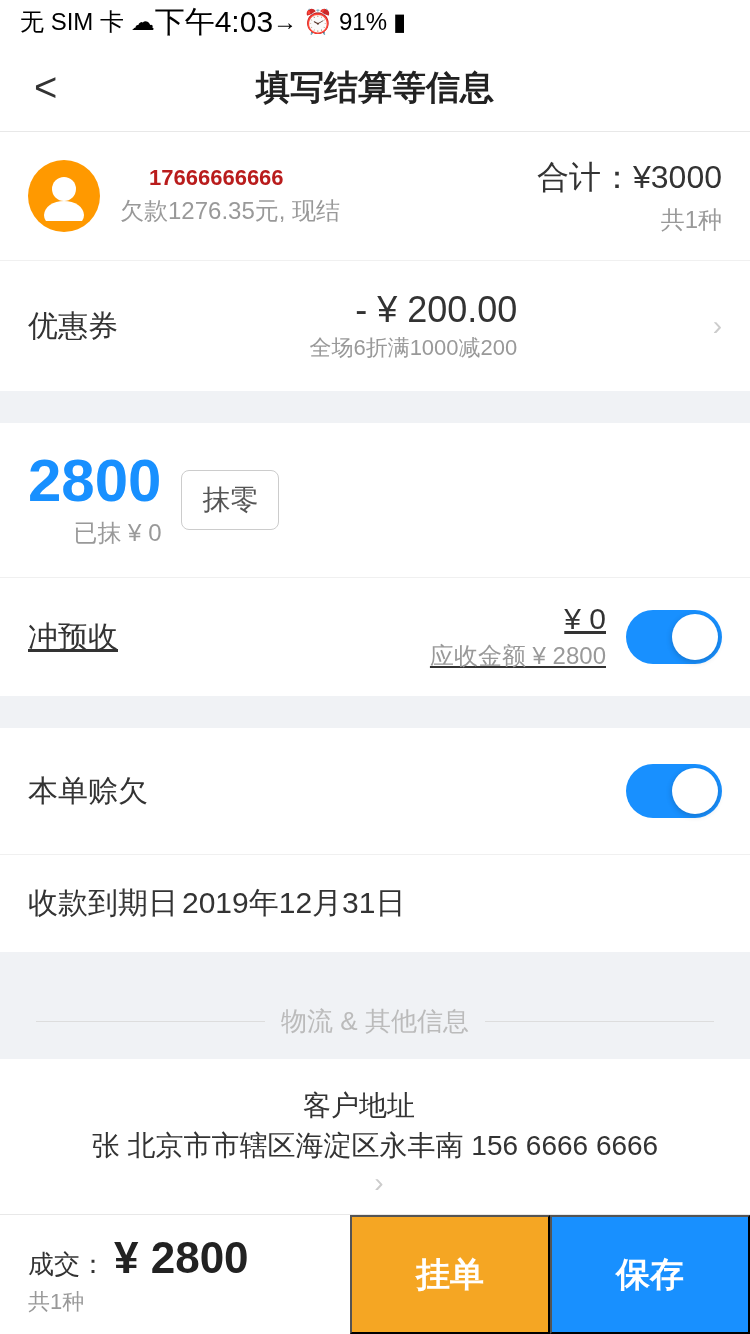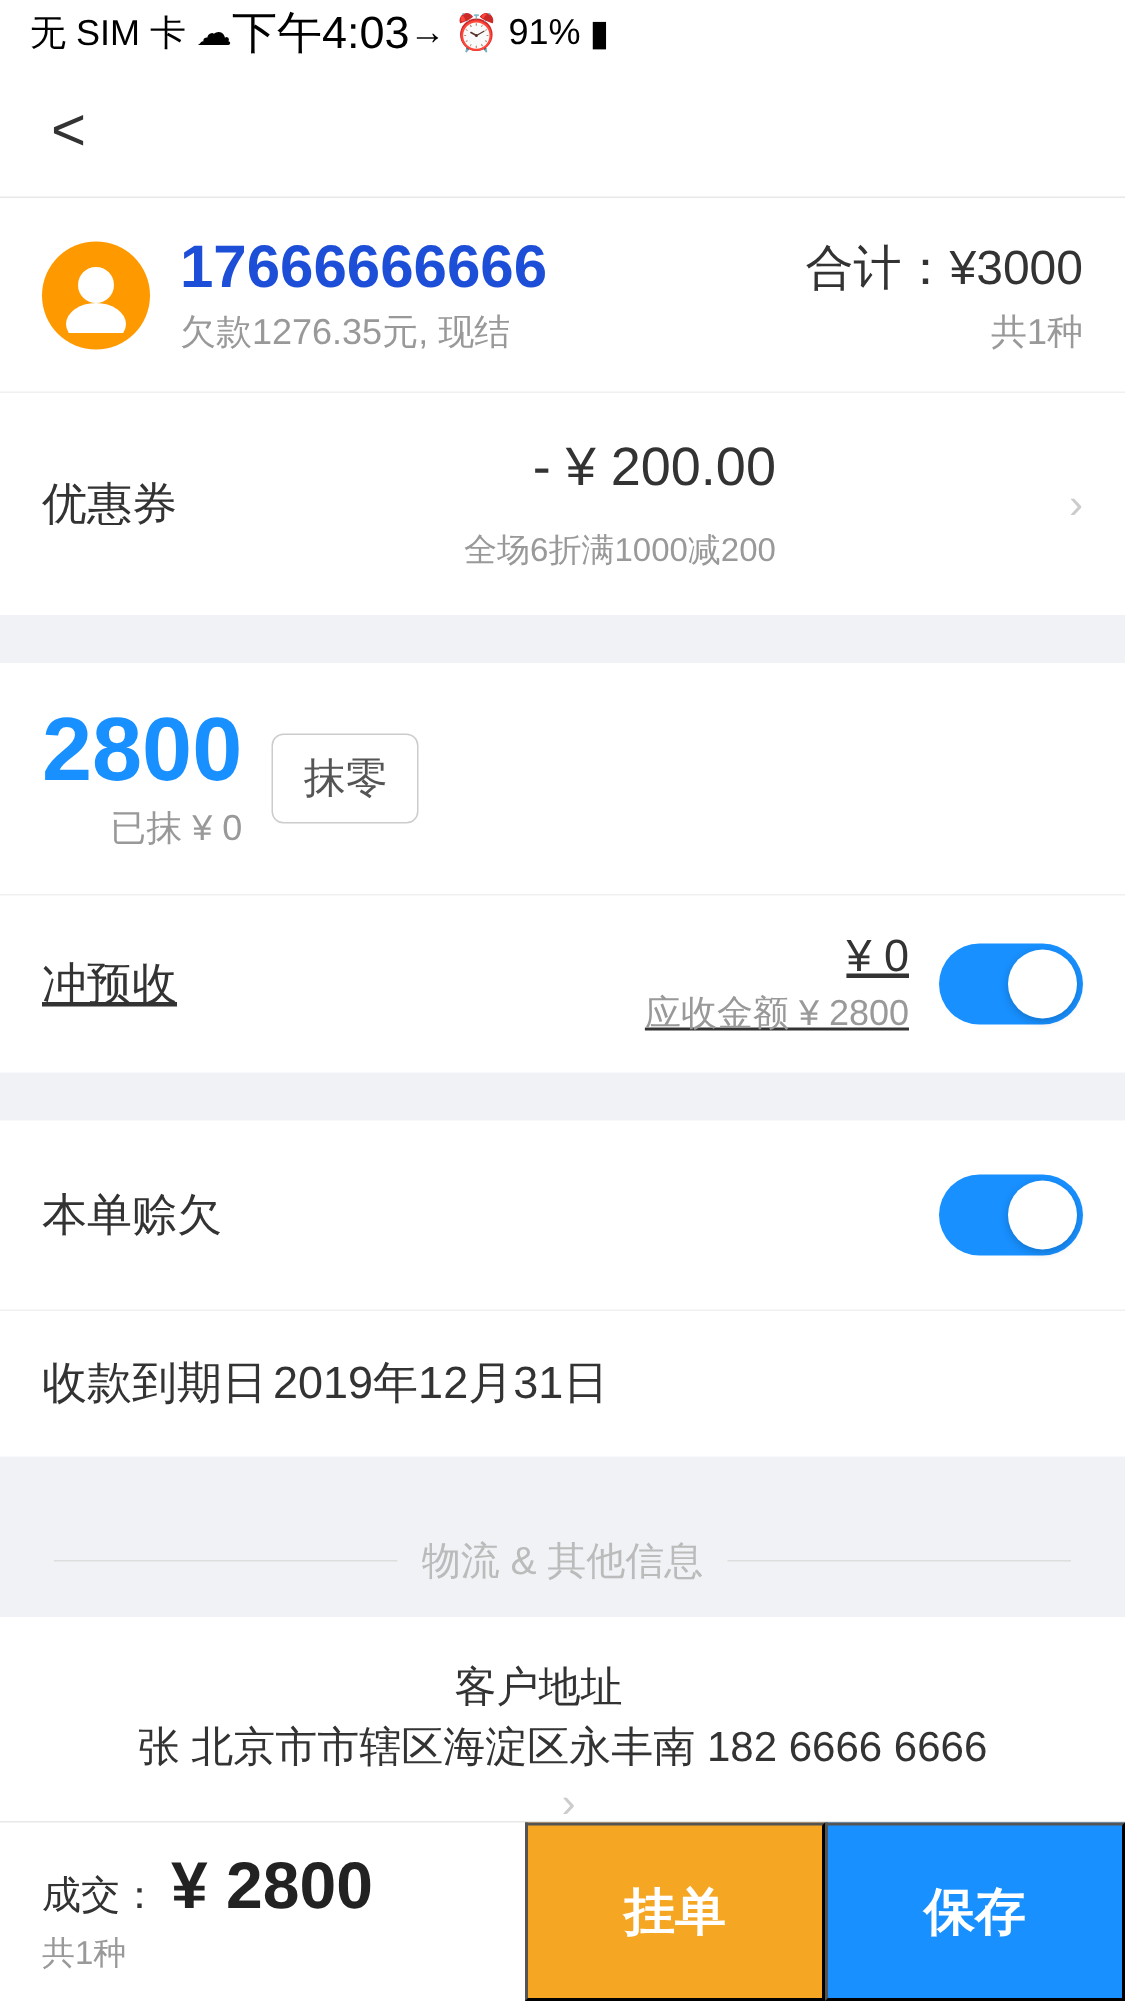--- a/index.html
+++ b/index.html
@@ -81,23 +81,24 @@
       border-radius: 50%;
       background: #f90;
       display: flex;
       align-items: center;
       justify-content: center;
       overflow: hidden;
       flex-shrink: 0;
     }
     .customer-info {}
     .customer-phone {
-      font-size: 40px;
+      font-size: 22px;
       font-weight: 600;
-      color: #1d4ed8;
+      color: #b91c1c;
+      margin-left: 29px;
     }
     .customer-sub {
       font-size: 24px;
       color: #999;
       margin-top: 4px;
     }
     .customer-right {
       text-align: right;
     }
     .total-amount {
@@ -124,21 +125,21 @@
     }
     .coupon-discount {
       font-size: 36px;
       color: #333;
       font-weight: 500;
     }
     .coupon-desc {
       font-size: 22px;
       color: #999;
       text-align: right;
-      margin-top: 20px;
+      margin-top: 2px;
     }
     .coupon-arrow {
       font-size: 28px;
       color: #ccc;
       margin-left: 4px;
     }
     .coupon-right-block { text-align: right; }
 
     
     .deal-row {
@@ -374,20 +375,21 @@
   <div class="status-right">
     <span>→</span>
     <span>⏰</span>
     <span>91%</span>
     <span>▮</span>
   </div>
 </div>
 
 <div class="nav-bar">
   <div class="nav-back">&lt;</div>
+  <div class="nav-title">填写结算等信息</div>
 </div>
 
 <div class="content">
 
   <div class="section">
     <div class="customer-row">
       <div class="customer-left">
         <div class="avatar">
           <svg width="50" height="50" viewBox="0 0 50 50">
             <circle cx="25" cy="18" r="12" fill="#fff"></circle>
@@ -457,21 +459,21 @@
 
   <div class="logistics-divider">
     <div class="logistics-line"></div>
     <span class="logistics-label">物流 &amp; 其他信息</span>
     <div class="logistics-line"></div>
   </div>
 
   <div class="section">
     <div class="address-row">
       <div class="address-key">客户地址</div>
-      <div class="address-value">张 北京市市辖区海淀区永丰南 182 6666 6666</div>
+      <div class="address-value">张 北京市市辖区海淀区永丰南 156 6666 6666</div>
       <span class="address-arrow">›</span>
     </div>
   </div>
 
   <div style="background:#f0f2f5; height: 200px;"></div>
 
 </div>
 
 <div class="bottom-bar">
   <div class="bottom-info">

